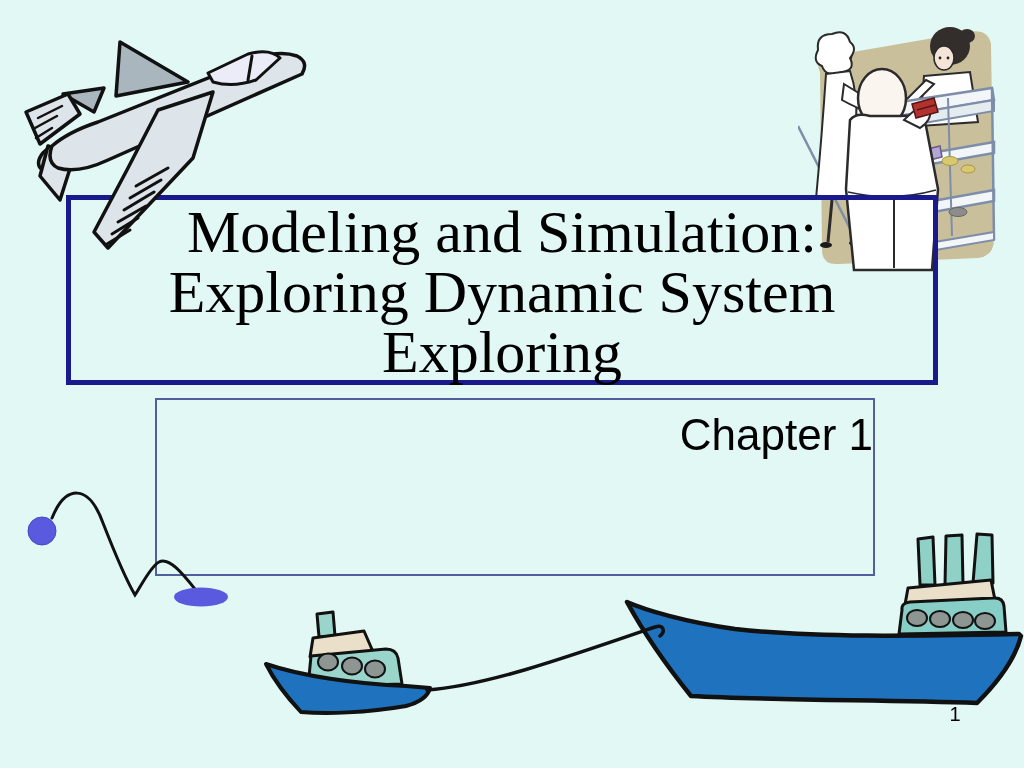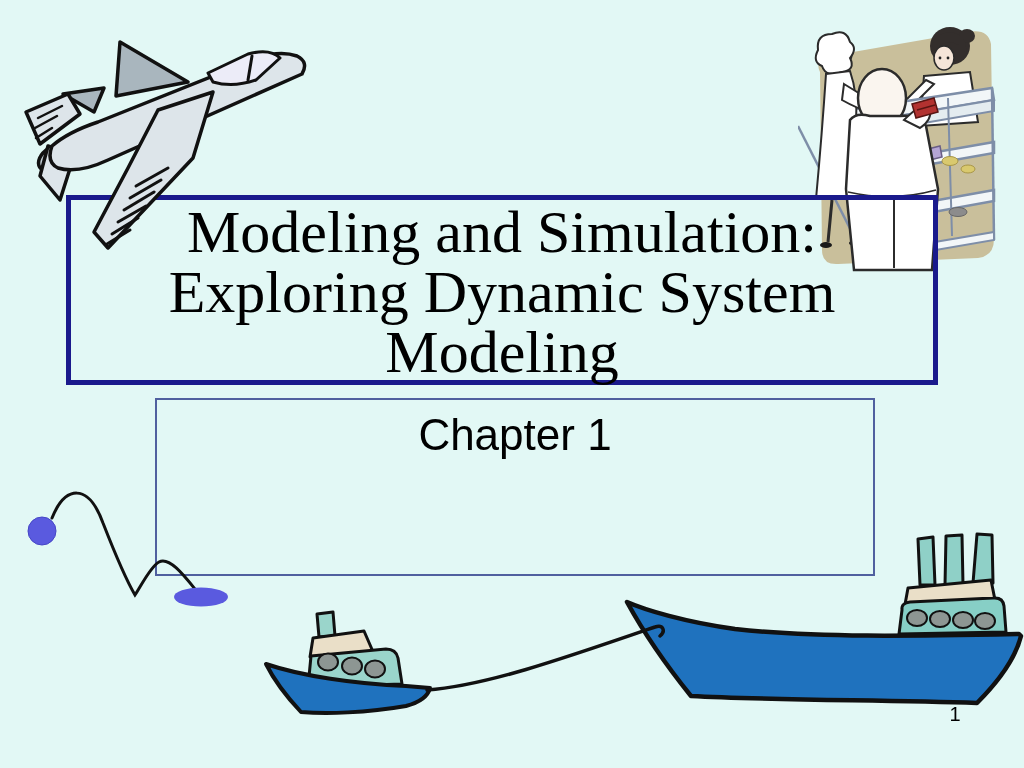--- a/index.html
+++ b/index.html
@@ -33,20 +33,21 @@
     border:2px solid #50609F;
     box-sizing:border-box;
     text-align:center;
     padding-top:6px;
   }
   .subtitle-line{
     font-size:44px;
     line-height:58px;
     font-weight:400;
     white-space:nowrap;
+    text-align:right;
   }
   .pagenum{
     position:absolute;
     left:940px;top:703px;width:30px;
     font-size:20px;line-height:22px;
     text-align:center;
   }
   svg{display:block;}
 </style>
 </head>
@@ -105,21 +106,21 @@
       <polygon points="114,90 136,84 140,98 118,104" fill="#B23230" stroke="#591512" stroke-width="1.5"></polygon>
       <line x1="119" y1="96" x2="137" y2="91" stroke="#591512" stroke-width="1.5"></line>
       <line x1="96" y1="182" x2="96" y2="254" stroke="#2b2b2b" stroke-width="2"></line>
       <path d="M 50,178 Q 95,188 138,176" fill="none" stroke="#2b2b2b" stroke-width="1.5"></path>
     </g>
   </svg>
 
   <div class="title-box">
     <div class="title-line">Modeling and Simulation:</div>
     <div class="title-line">Exploring Dynamic System</div>
-    <div class="title-line">Modeling</div>
+    <div class="title-line">Exploring</div>
   </div>
 
   <svg class="clip" style="left:8px;top:18px;" width="310" height="240" viewBox="0 0 310 240">
     <g stroke="#111" stroke-linejoin="round" stroke-linecap="round">
 
       <polygon points="112,24 180,64 108,78" fill="#A9B6BE" stroke-width="3.5"></polygon>
 
       <polygon points="55,76 96,70 86,94" fill="#A9B6BE" stroke-width="3.5"></polygon>
 
       <polygon points="18,94 60,76 72,96 32,126" fill="#DDE5EA" stroke-width="3.5"></polygon>

